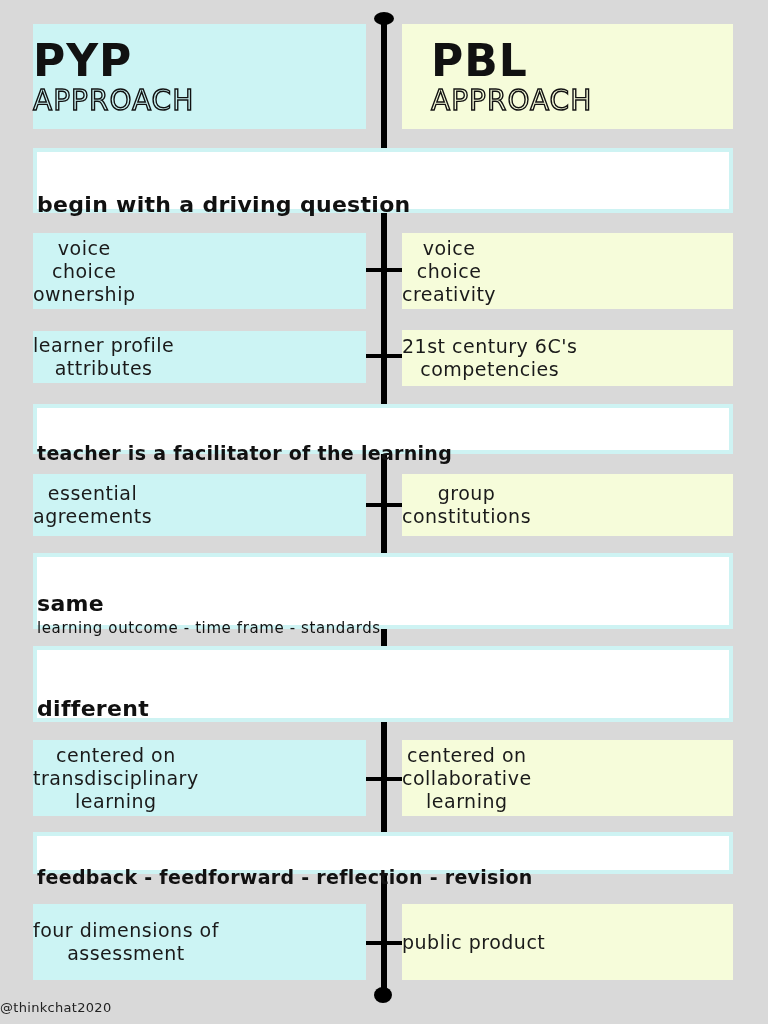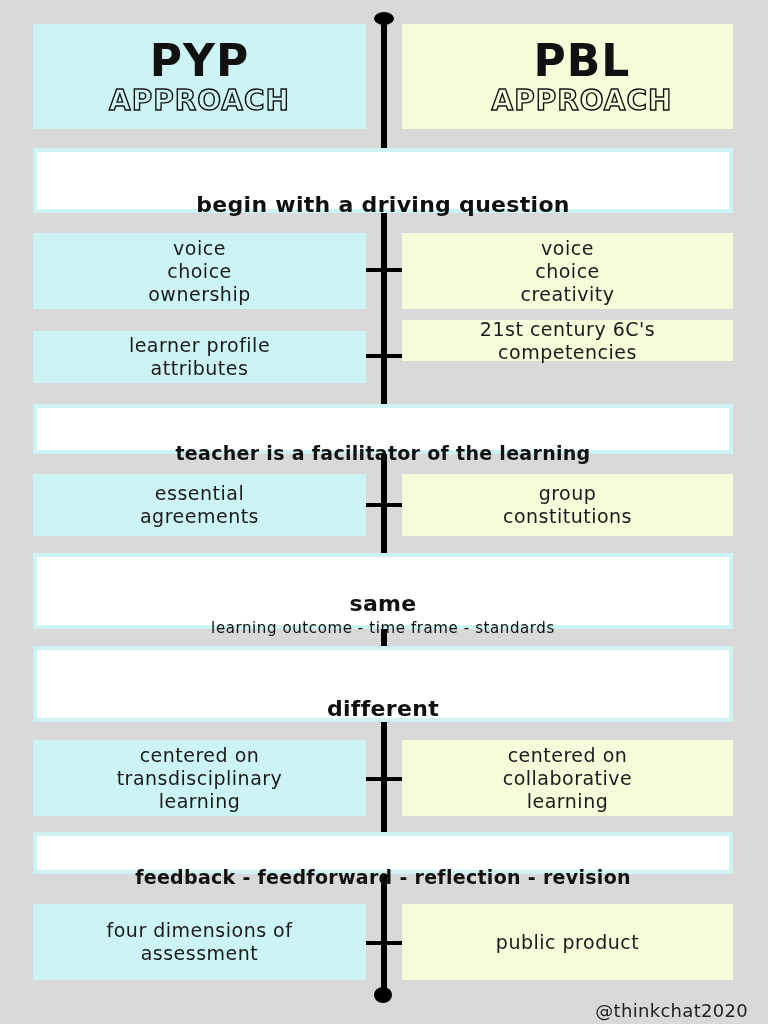--- a/index.html
+++ b/index.html
@@ -19,48 +19,48 @@
     position: absolute; width: 20px; height: 13px; border-radius: 50%;
     background: #000;
   }
   .dot.top { left: 374px; top: 12px; }
   .dot.bottom { left: 374px; top: 987px; width: 18px; height: 16px; }
   .tick {
     position: absolute; height: 4px; background: #000; left: 366px; width: 36px;
   }
   .box {
     position: absolute; display: flex; flex-direction: column;
-    align-items: center; justify-content: center; text-align: center;
+    align-items: flex-start; justify-content: center; text-align: center;
     box-sizing: border-box;
   }
   .pyp { background: #ccf4f4; left: 33px; width: 333px; }
   .pbl { background: #f6fcda; left: 402px; width: 331px; }
   .wide {
     background: #ffffff; left: 33px; width: 700px;
     border: 4px solid #cef3f3;
   }
   .h-big {
     font-family: "DejaVu Sans", sans-serif; font-weight: bold;
     font-size: 44px; letter-spacing: 1px; line-height: 48px;
   }
   .h-outline {
-    font-family: "DejaVu Sans", sans-serif; font-weight: bold;
+    font-family: "DejaVu Sans", sans-serif; font-weight: normal;
     font-size: 28px; letter-spacing: 1px; line-height: 32px;
     color: transparent; -webkit-text-stroke: 1.4px #111;
   }
   .side-text {
     font-size: 19px; line-height: 23px; letter-spacing: 0.5px;
     white-space: pre-line; color: #1a1a1a;
   }
   .wide-bold { font-weight: bold; font-size: 22px; letter-spacing: 0.3px; margin-top: 48px; }
   .wide-bold.sm { font-size: 19px; }
   .wide-sub { font-size: 15px; letter-spacing: 0.6px; line-height: 24px; }
   .credit {
-    position: absolute; top: 1000px; left: 0; width: 748px; text-align: right;
-    font-size: 18px; color: #222; letter-spacing: 0.3px;
+    position: absolute; top: 1000px; left: 0; width: 748px; text-align: left;
+    font-size: 13px; color: #222; letter-spacing: 0.3px;
   }
 </style>
 </head>
 <body>
 
 <div class="spine"></div>
 <div class="dot top"></div>
 <div class="dot bottom"></div>
 
 <div class="box pyp" style="top:24px;height:105px;">
@@ -86,21 +86,21 @@
   <div class="side-text">voice
 choice
 creativity</div>
 </div>
 
 <div class="tick" style="top:354px;"></div>
 <div class="box pyp" style="top:331px;height:52px;">
   <div class="side-text">learner profile
 attributes</div>
 </div>
-<div class="box pbl" style="top:320px;height:41px;">
+<div class="box pbl" style="top:330px;height:56px;">
   <div class="side-text">21st century 6C's
 competencies</div>
 </div>
 
 <div class="box wide" style="top:404px;height:50px;">
   <div class="wide-bold sm">teacher is a facilitator of the learning</div>
 </div>
 
 <div class="tick" style="top:503px;"></div>
 <div class="box pyp" style="top:474px;height:62px;">

